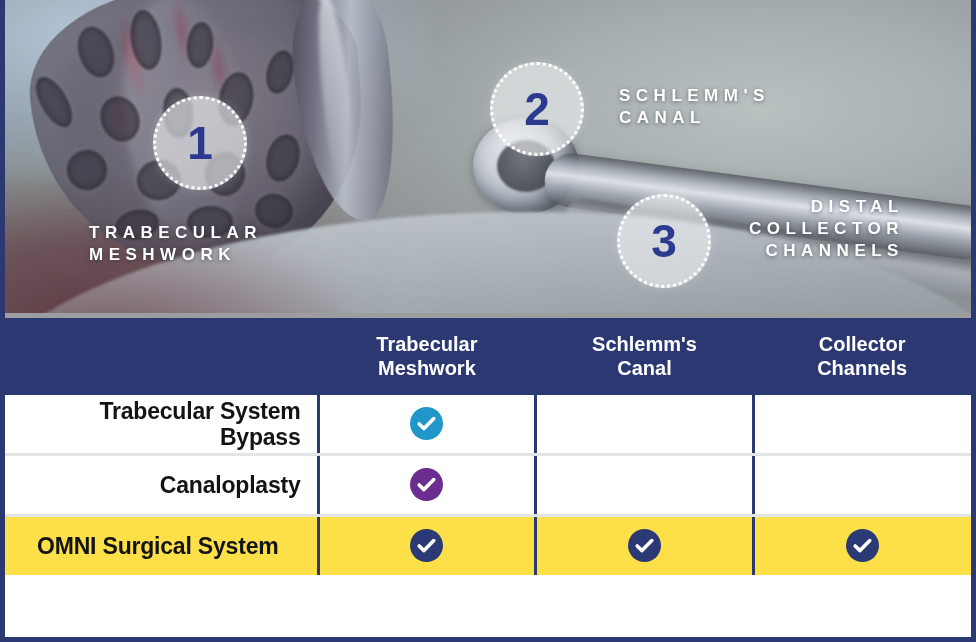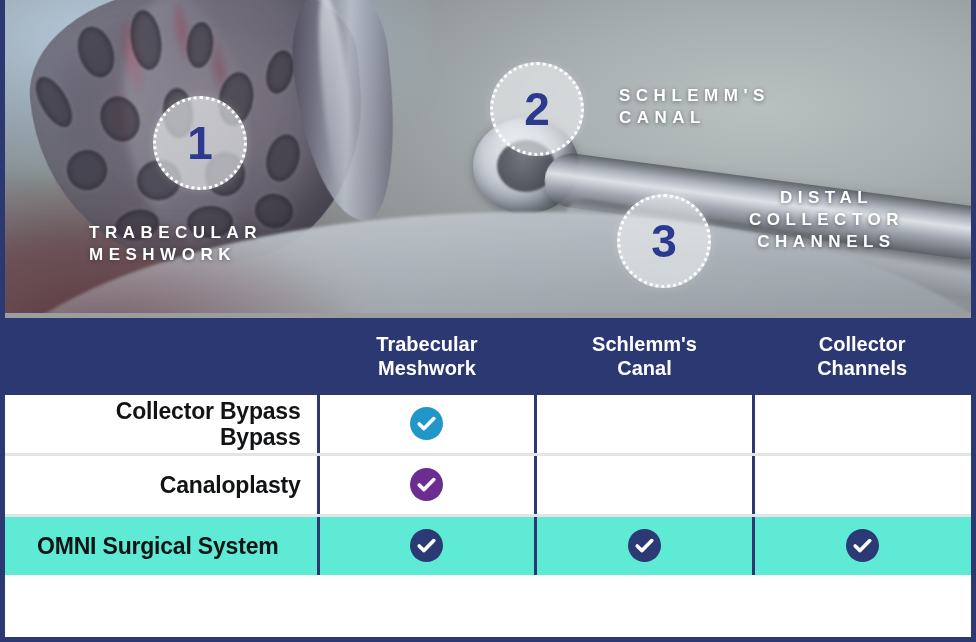--- a/index.html
+++ b/index.html
@@ -144,21 +144,21 @@
 
   
   .anno{
     position:absolute;color:#ffffff;font-weight:700;
     letter-spacing:5.5px;line-height:1.30;
     text-shadow:0 1px 4px rgba(30,34,40,.55);
     font-size:17px;
   }
   #label-trabecular{left:84px;top:222px;text-align:left;}
   #label-schlemms{left:614px;top:85px;text-align:left;}
-  #label-distal{left:744px;top:187px;text-align:center;}
+  #label-distal{left:744px;top:196px;text-align:right;}
 
   
   .cmp-table{
     width:966px;border-collapse:collapse;table-layout:fixed;
     background:#fff;
   }
   .cmp-table col.c-label{width:313px;}
   .cmp-table col.c-col{width:217.6px;}
 
   .cmp-table thead th{
@@ -176,21 +176,21 @@
     background:#ffffff;
   }
   .cmp-table tbody td:last-child{border-right:none;}
   .cmp-table tbody tr:last-child td{border-bottom:none;}
 
   .cmp-table tbody td.cell-label{
     text-align:right;padding-right:16px;
     font-size:23px;font-weight:700;color:#111315;
     line-height:1.14;letter-spacing:-.2px;
   }
-  .cmp-table tbody tr.row-highlight td{background:#5eead4;}
+  .cmp-table tbody tr.row-highlight td{background:#fde047;}
   .cmp-table tbody tr.row-highlight td.cell-label{
     text-align:center;padding-right:6px;
   }
   .cell-mark{text-align:center;}
 
   .check{
     display:inline-block;width:33px;height:33px;border-radius:50%;
     position:relative;vertical-align:middle;
   }
   .check svg{position:absolute;left:0;top:0;}
@@ -283,21 +283,21 @@
         </th>
         <th>
           <div>Collector</div>
           <div>Channels</div>
         </th>
       </tr>
     </thead>
     <tbody id="table-body">
         <tr>
           <td class="cell-label">
-            <div>Collector Bypass</div>
+            <div>Trabecular System</div>
             <div>Bypass</div>
           </td>
           <td class="cell-mark"><span class="check" style="background: rgb(33, 150, 200);"><svg width="33" height="33" viewBox="0 0 33 33" aria-hidden="true">
                 <path d="M9.2 17.0 L14.0 21.6 L23.8 11.6" fill="none" stroke="#ffffff" stroke-width="3.6" stroke-linecap="round" stroke-linejoin="round"></path>
               </svg></span></td>
           <td class="cell-mark"></td>
           <td class="cell-mark"></td>
         </tr>
         <tr>
           <td class="cell-label">

